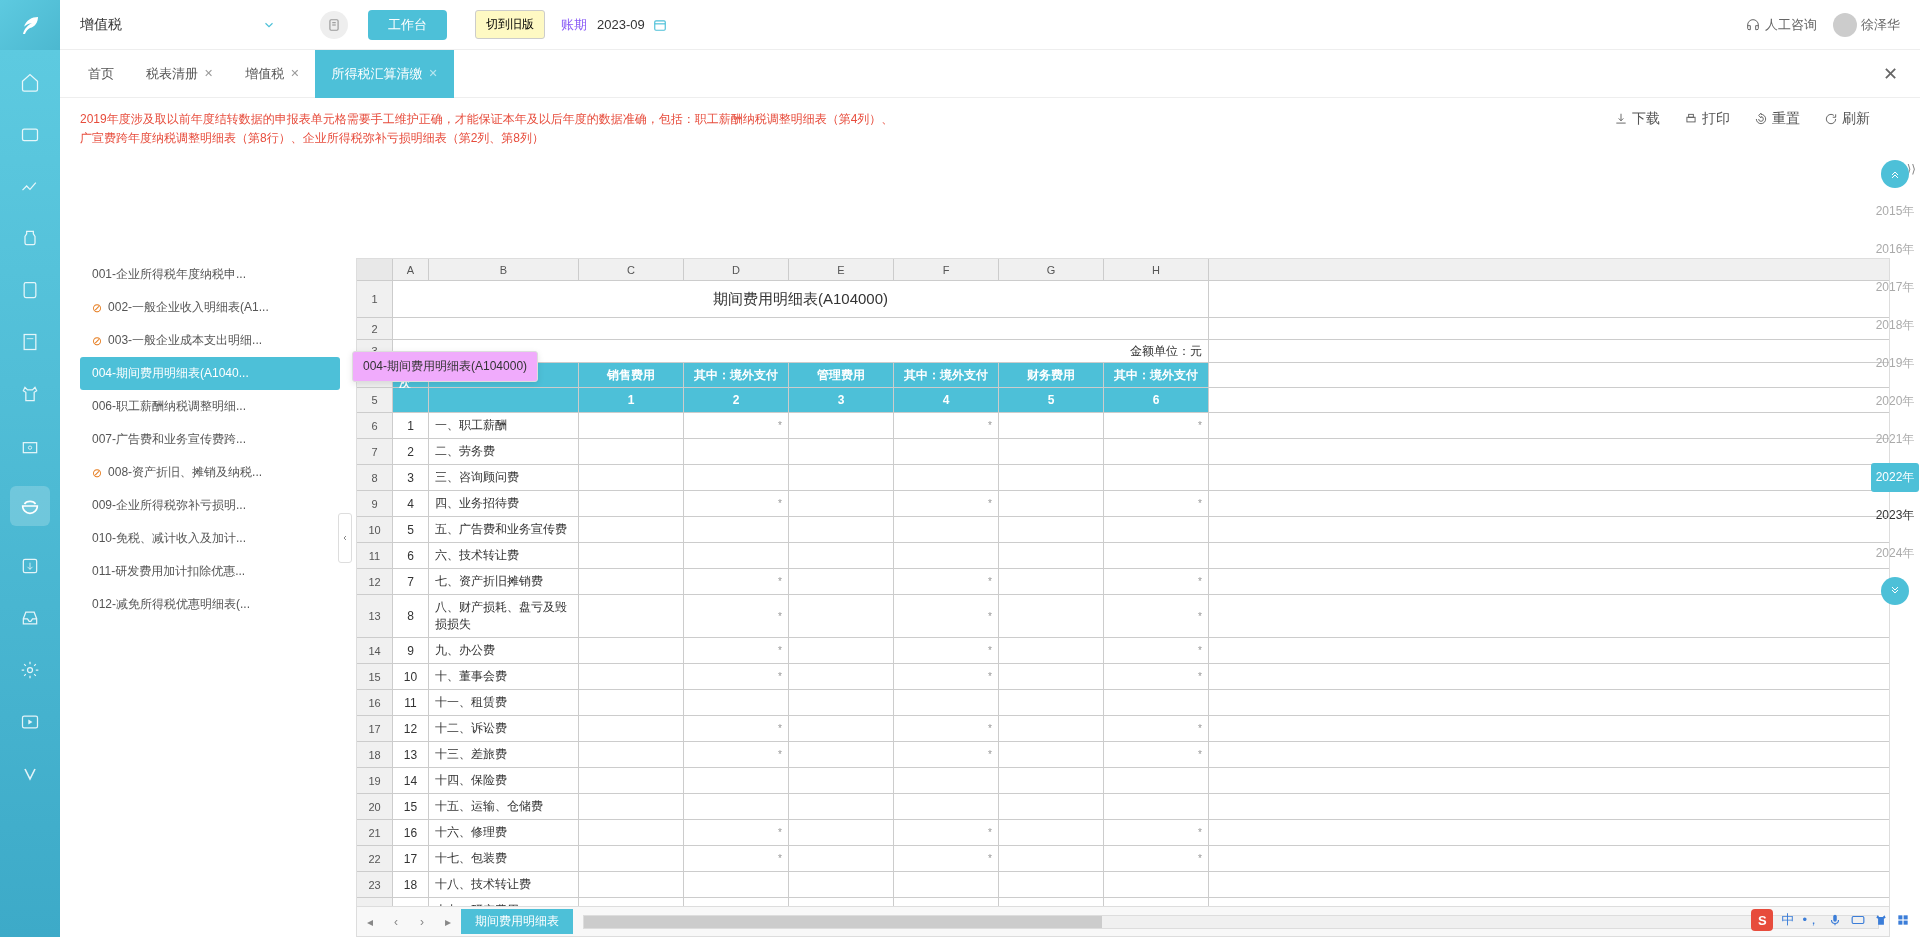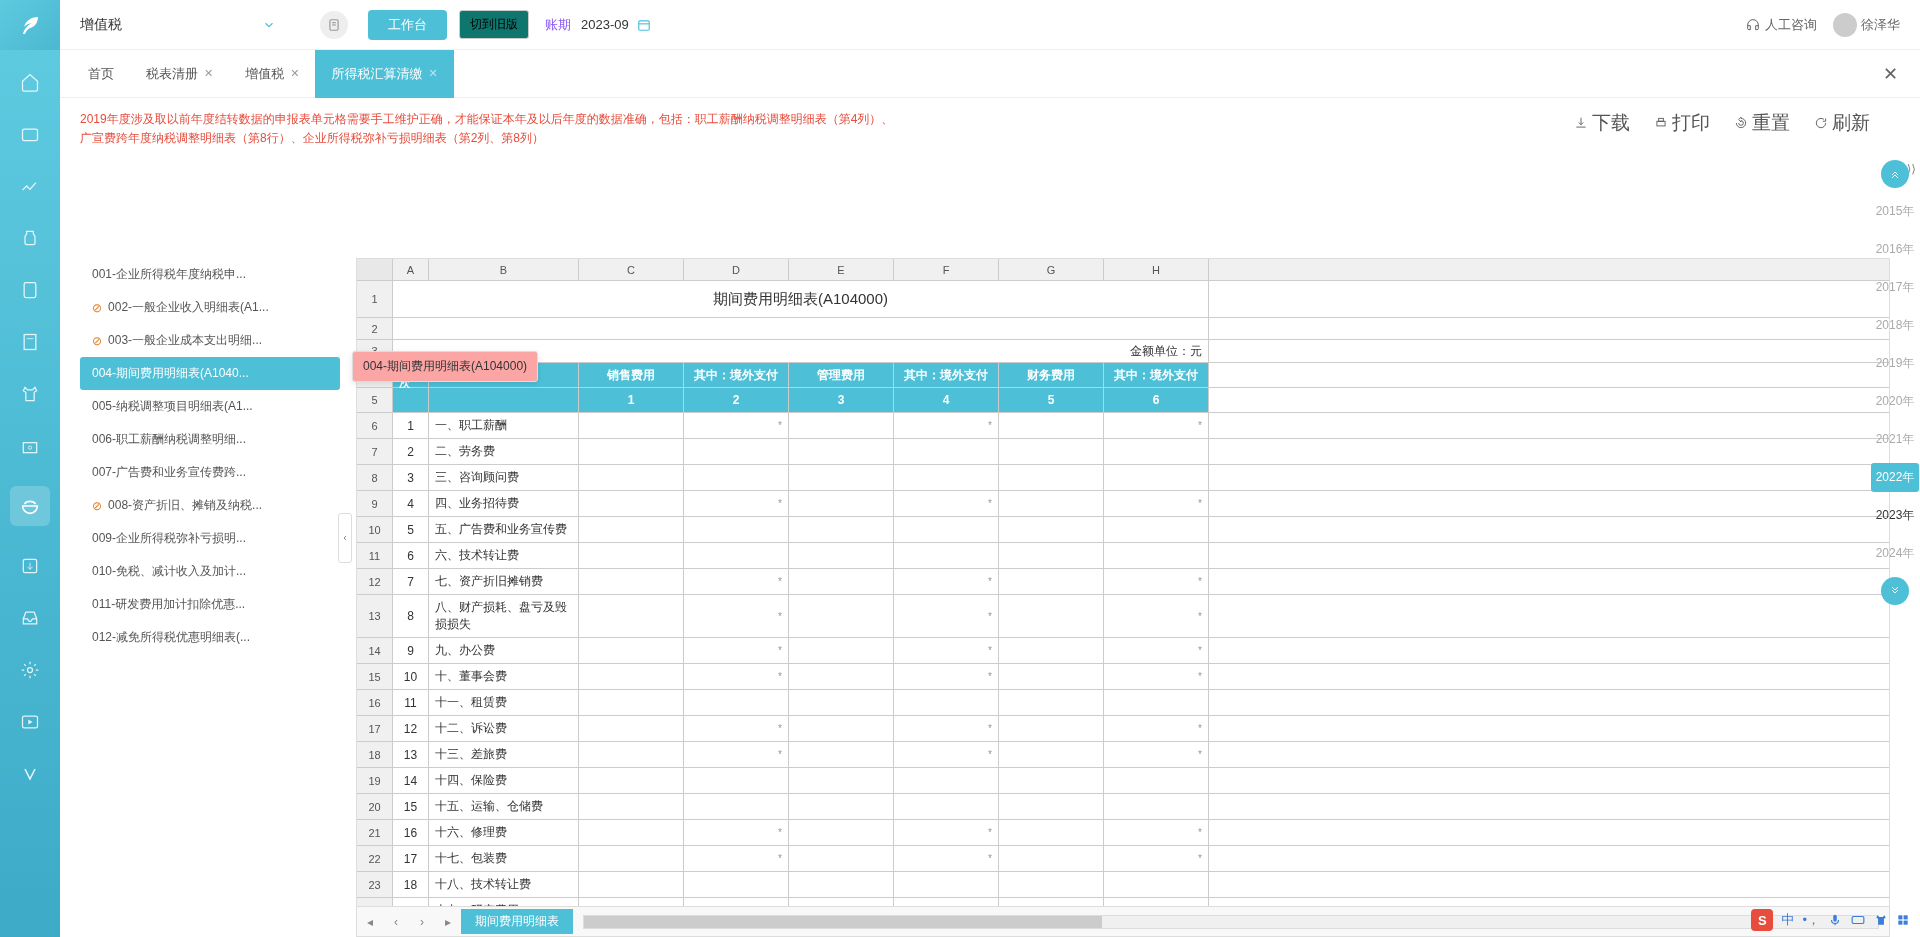--- a/index.html
+++ b/index.html
@@ -6,21 +6,21 @@
 body { font-family: "Microsoft YaHei", sans-serif; font-size: 12px; color: #333; background: #fff; overflow: hidden; width: 1920px; height: 937px; position: relative; }
 
 
 .top-header { height: 50px; display: flex; align-items: center; background: #fff; border-bottom: 1px solid #eee; padding: 0 20px 0 0; }
 .logo-area { width: 60px; height: 50px; background: linear-gradient(135deg, #5DCAE0, #4CB8D0); display: flex; align-items: center; justify-content: center; }
 .logo-area svg { width: 24px; height: 24px; fill: #fff; }
 .dropdown-title { margin-left: 20px; font-size: 14px; display: flex; align-items: center; width: 220px; }
 .dropdown-title svg { margin-left: 140px; }
 .circle-btn { width: 28px; height: 28px; border-radius: 50%; background: #eee; display: flex; align-items: center; justify-content: center; margin-left: 20px; }
 .btn-primary { background: #4DC0D8; color: #fff; border: none; padding: 6px 20px; border-radius: 4px; margin-left: 20px; font-size: 13px; cursor: pointer; }
-.btn-outline { border: 1px solid #ccc; background: #0f766e; padding: 5px 10px; border-radius: 3px; margin-left: 12px; font-size: 12px; cursor: pointer; }
+.btn-outline { border: 1px solid #ccc; background: #fef9c3; padding: 5px 10px; border-radius: 3px; margin-left: 28px; font-size: 12px; cursor: pointer; }
 .period-label { margin-left: 16px; color: #8b5cf6; font-size: 13px; }
 .period-value { margin-left: 10px; font-size: 13px; }
 .cal-icon { margin-left: 8px; color: #4DC0D8; }
 .spacer { flex: 1; }
 .header-right { display: flex; align-items: center; gap: 16px; color: #666; font-size: 13px; }
 .header-right .item { display: flex; align-items: center; gap: 4px; cursor: pointer; }
 .avatar { width: 24px; height: 24px; border-radius: 50%; background: #ccc; }
 
 
 .left-sidebar { position: absolute; left: 0; top: 50px; width: 60px; bottom: 0; background: linear-gradient(180deg, #5DCAE0, #3DAAC8); display: flex; flex-direction: column; align-items: center; padding-top: 20px; gap: 28px; }
@@ -31,32 +31,32 @@
 .tabs-row { position: absolute; left: 60px; top: 50px; right: 0; height: 48px; background: #fff; border-bottom: 1px solid #eee; display: flex; align-items: center; padding: 0 12px; }
 .tab { padding: 0 16px; height: 48px; display: flex; align-items: center; gap: 6px; font-size: 13px; color: #555; cursor: pointer; }
 .tab.active { background: #4DC0D8; color: #fff; }
 .tab .close { font-size: 11px; opacity: 0.6; }
 .tabs-close { margin-left: auto; font-size: 18px; color: #666; cursor: pointer; padding: 0 10px; }
 
 
 .content-area { position: absolute; left: 60px; top: 98px; right: 30px; bottom: 0; }
 .warning-bar { padding: 12px 20px 8px; display: flex; align-items: flex-start; }
 .warning-text { color: #E74C3C; font-size: 12px; line-height: 1.6; max-width: 820px; }
-.toolbar-right { margin-left: auto; display: flex; gap: 24px; color: #555; font-size: 19px; }
+.toolbar-right { margin-left: auto; display: flex; gap: 24px; color: #555; font-size: 14px; }
 .toolbar-right .tool { display: flex; align-items: center; gap: 4px; cursor: pointer; }
 
 
 .form-list { position: absolute; left: 20px; top: 160px; width: 260px; bottom: 20px; }
 .form-item { padding: 8px 12px; font-size: 12px; color: #555; cursor: pointer; white-space: nowrap; overflow: hidden; text-overflow: ellipsis; display: flex; align-items: center; gap: 6px; }
 .form-item.active { background: #4DC0D8; color: #fff; border-radius: 3px; }
 .form-item .warn { color: #E67E22; }
 .collapse-handle { position: absolute; right: -2px; top: 50%; transform: translateY(-50%); width: 14px; height: 50px; background: #fff; border: 1px solid #ddd; border-radius: 3px; display: flex; align-items: center; justify-content: center; cursor: pointer; }
 
 
-.tooltip { position: absolute; left: 292px; top: 253px; background: #fca5a5; border: 1px solid #ddd; border-radius: 3px; padding: 6px 10px; font-size: 12px; box-shadow: 0 2px 6px rgba(0,0,0,0.1); z-index: 100; }
+.tooltip { position: absolute; left: 292px; top: 253px; background: #f0abfc; border: 1px solid #ddd; border-radius: 3px; padding: 6px 10px; font-size: 12px; box-shadow: 0 2px 6px rgba(0,0,0,0.1); z-index: 100; }
 
 
 .sheet-wrap { position: absolute; left: 296px; top: 160px; right: 0; bottom: 0; border: 1px solid #ddd; background: #fff; display: flex; flex-direction: column; }
 .sheet-scroll { flex: 1; overflow: auto; position: relative; }
 .col-headers { display: flex; height: 22px; background: #f0f0f0; border-bottom: 1px solid #ccc; position: sticky; top: 0; z-index: 10; }
 .corner { width: 36px; background: #e8e8e8; border-right: 1px solid #ccc; }
 .col-h { border-right: 1px solid #ccc; text-align: center; line-height: 22px; font-size: 11px; color: #555; background: #f0f0f0; }
 .row { display: flex; border-bottom: 1px solid #ccc; }
 .row-h { width: 36px; background: #f0f0f0; border-right: 1px solid #ccc; text-align: center; font-size: 11px; color: #555; display: flex; align-items: center; justify-content: center; }
 .cell { border-right: 1px solid #ccc; padding: 4px 6px; font-size: 12px; display: flex; align-items: center; }
@@ -285,23 +285,20 @@
         <span>002-一般企业收入明细表(A1...</span>
       </div>
       <div class="form-item">
         <span class="warn">⊘</span>
         <span>003-一般企业成本支出明细...</span>
       </div>
       <div class="form-item active">
         <span>004-期间费用明细表(A1040...</span>
       </div>
       <div class="form-item">
-        <span>005-纳税调整项目明细表(A1...</span>
-      </div>
-      <div class="form-item">
         <span>006-职工薪酬纳税调整明细...</span>
       </div>
       <div class="form-item">
         <span>007-广告费和业务宣传费跨...</span>
       </div>
       <div class="form-item">
         <span class="warn">⊘</span>
         <span>008-资产折旧、摊销及纳税...</span>
       </div>
       <div class="form-item">

